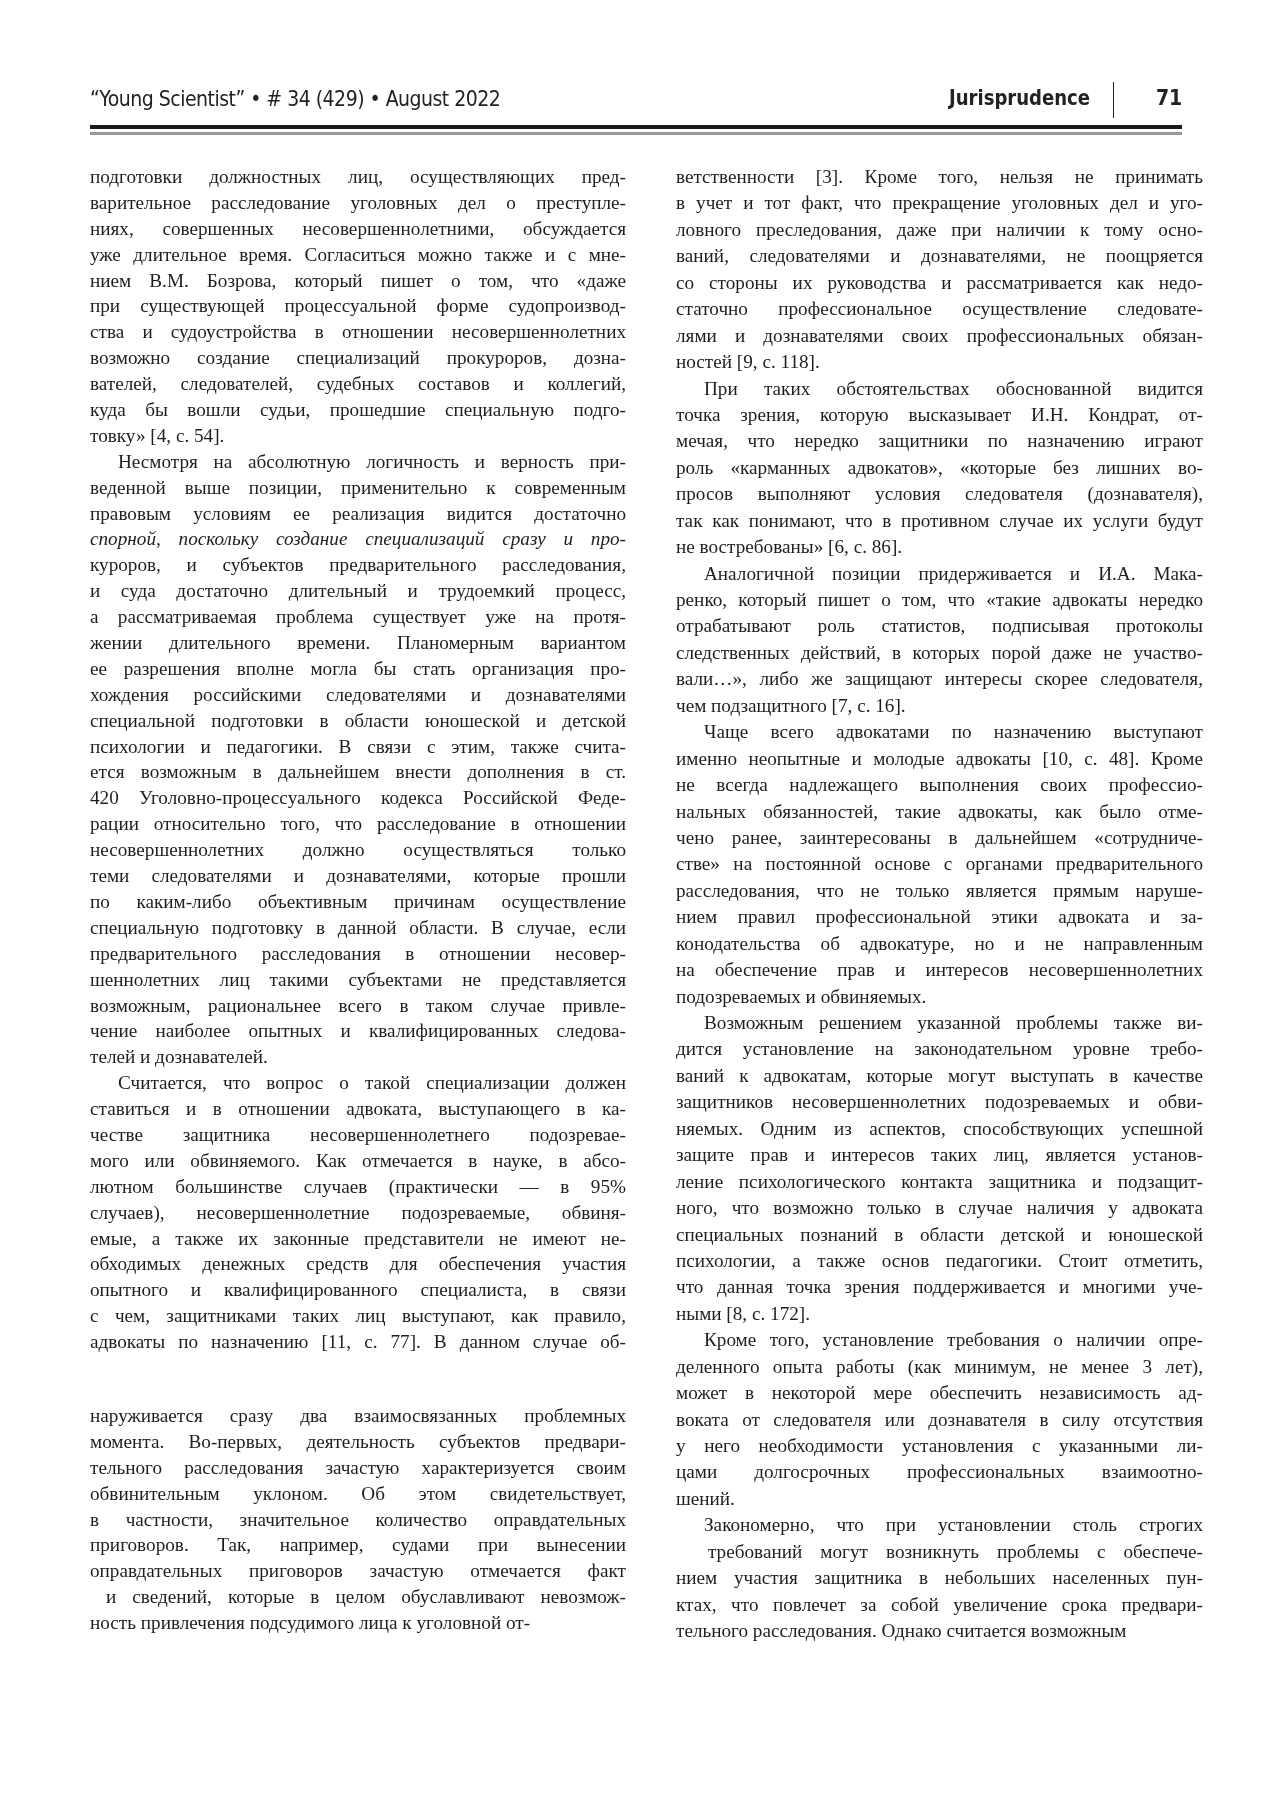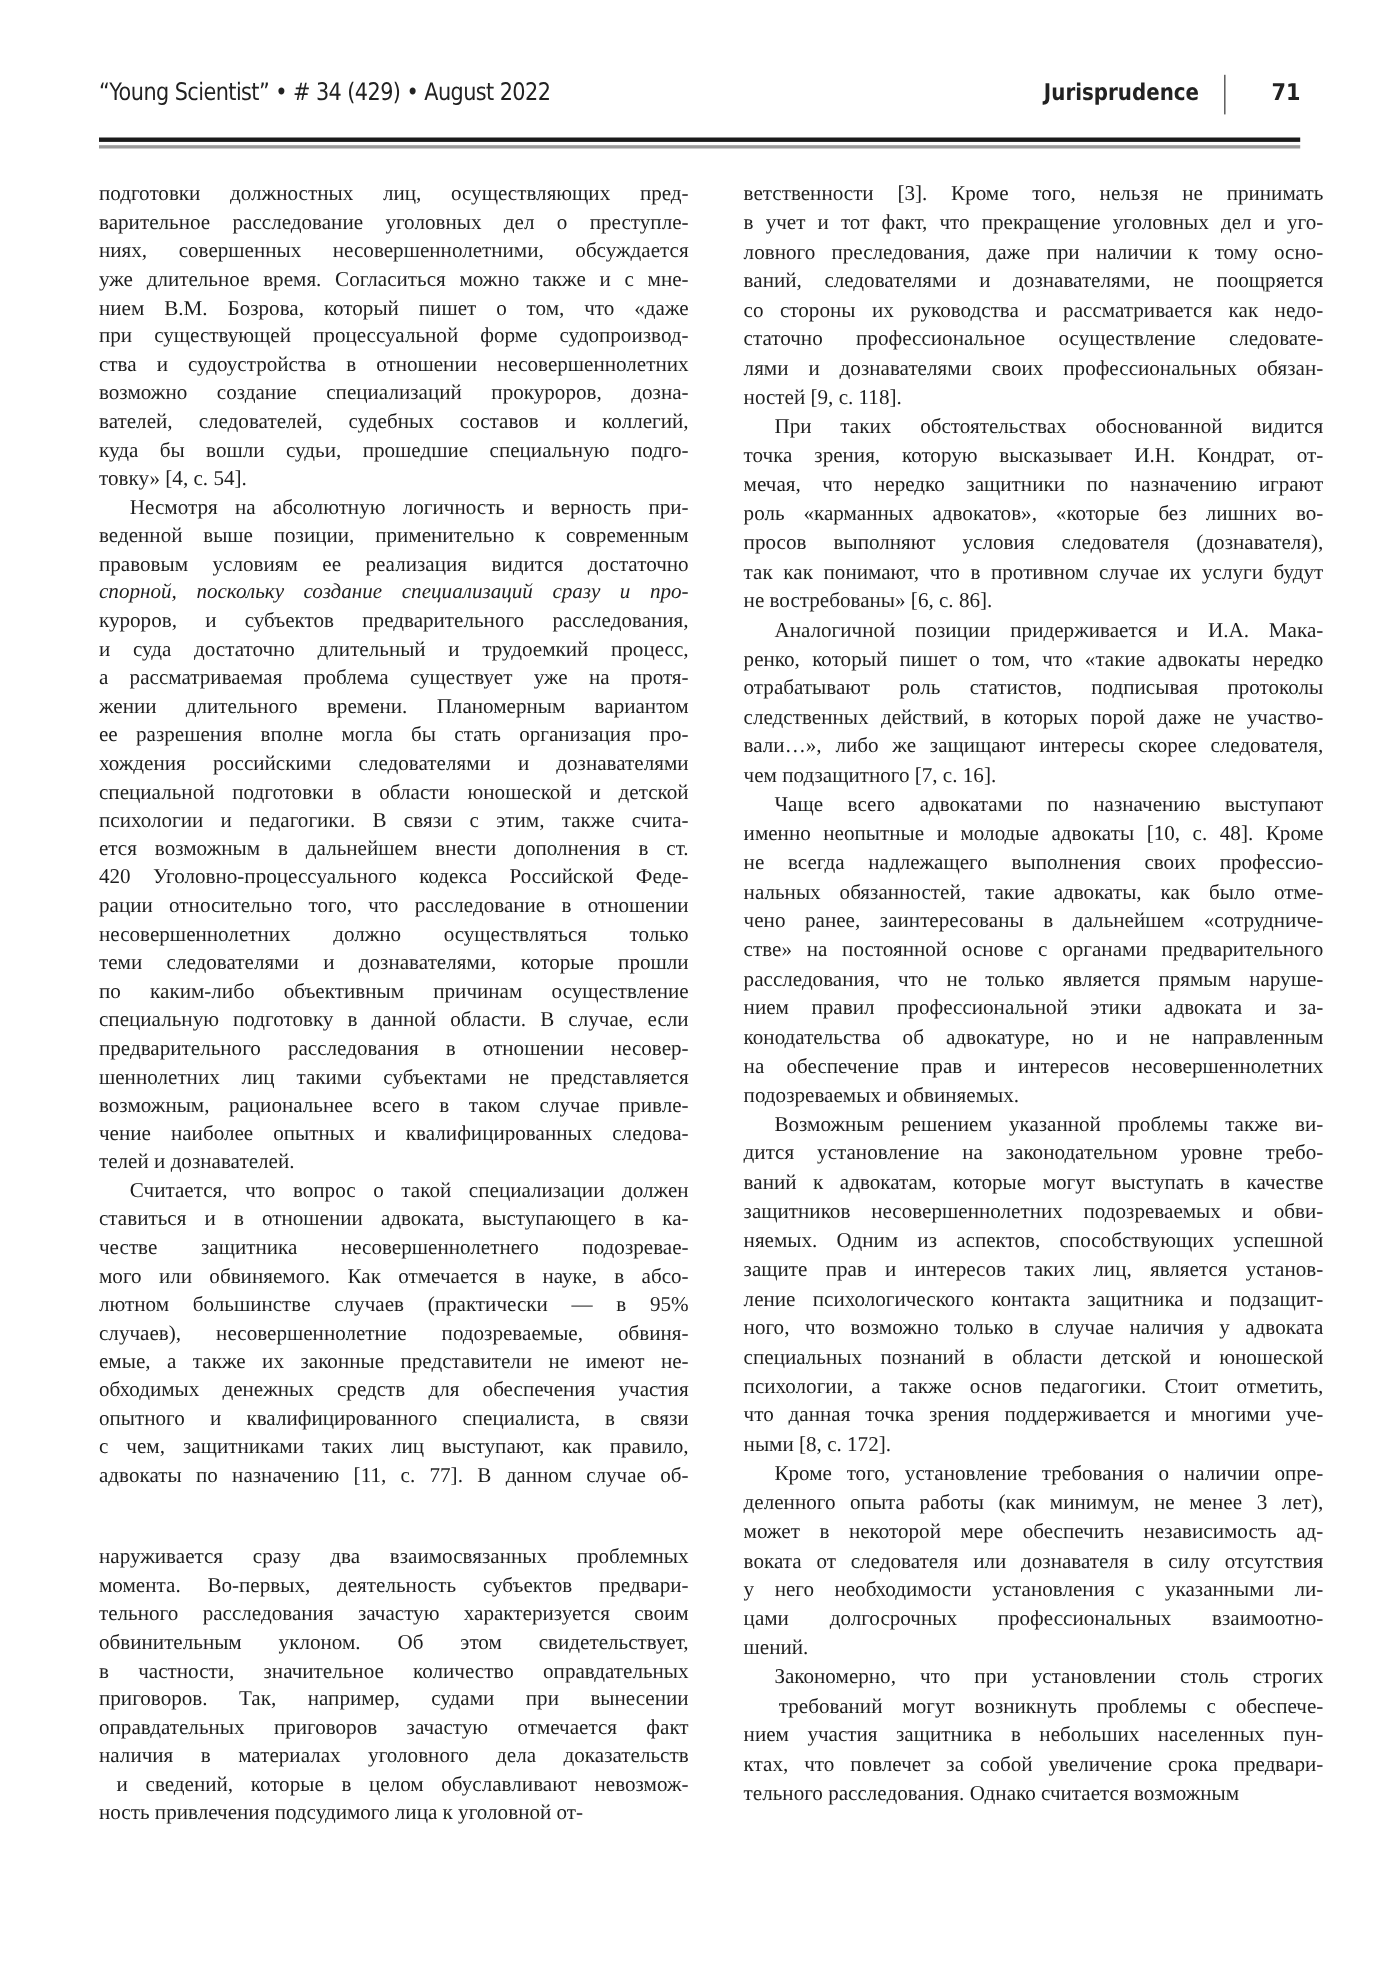--- a/index.html
+++ b/index.html
@@ -1,17 +1,17 @@
 <!DOCTYPE html>
 <html><head>
 <meta charset="utf-8">
 <style>
   html, body { margin: 0; padding: 0; background: #ffffff; }
   body { width: 1273px; height: 1800px; position: relative; overflow: hidden; color: #1e1e1e; }
-  .header { position: absolute; left: 90px; top: 68px; width: 1092px; height: 40px; }
+  .header { position: absolute; left: 90px; top: 82px; width: 1092px; height: 40px; }
   .hdr-left { position: absolute; left: 0; top: 4px; font-family: "DejaVu Sans", sans-serif; font-size: 22px; letter-spacing: -0.6px; color: #222; transform: scaleX(0.86); transform-origin: left center; white-space: nowrap; }
   .hdr-section { position: absolute; right: 92px; top: 4px; font-family: "DejaVu Sans", sans-serif; font-weight: bold; font-size: 21px; color: #222; transform: scaleX(0.86); transform-origin: right center; white-space: nowrap; }
   .hdr-sep { position: absolute; right: 68px; top: 0px; width: 1px; height: 36px; background: #222; }
   .hdr-page { position: absolute; right: 0; top: 4px; font-family: "DejaVu Sans", sans-serif; font-weight: bold; font-size: 21px; color: #222; transform: scaleX(0.9); transform-origin: right center; }
   .rule-black { position: absolute; left: 90px; top: 125px; width: 1092px; height: 4px; background: #1a1a1a; }
   .rule-gray { position: absolute; left: 90px; top: 132px; width: 1092px; height: 3px; background: #9a9a9a; }
   .col { position: absolute; top: 164px; width: 536px; font-family: "Liberation Serif", "DejaVu Serif", serif; font-size: 19.2px; color: #1e1e1e; }
   .col-left { left: 90px; }
   .col-right { left: 676px; width: 527px; }
   .line { display: block; height: 25.9px; line-height: 25.9px; text-align: justify; text-align-last: justify; white-space: nowrap; overflow: visible; }
@@ -84,21 +84,20 @@
       <span class="line" style="display: block;">опытного и квалифицированного специалиста, в связи</span>
       <span class="line" style="display: block;">с чем, защитниками таких лиц выступают, как правило,</span>
       <span class="line" style="display: block;">адвокаты по назначению [11, с. 77]. В данном случае об-</span>
       <span class="line" style="display: block; margin-top: 48px;">наруживается сразу два взаимосвязанных проблемных</span>
       <span class="line" style="display: block;">момента. Во-первых, деятельность субъектов предвари-</span>
       <span class="line" style="display: block;">тельного расследования зачастую характеризуется своим</span>
       <span class="line" style="display: block;">обвинительным уклоном. Об этом свидетельствует,</span>
       <span class="line" style="display: block;">в частности, значительное количество оправдательных</span>
       <span class="line" style="display: block;">приговоров. Так, например, судами при вынесении</span>
       <span class="line" style="display: block;">оправдательных приговоров зачастую отмечается факт</span>
-      <span class="line" style="display: block;">наличия в материалах уголовного дела доказательств</span>
       <span class="line" style="display: block; margin-left: 16px;">и сведений, которые в целом обуславливают невозмож-</span>
       <span class="line last" style="display: block;">ность привлечения подсудимого лица к уголовной от-</span>
     </div>
   </div>
 <div class="col col-right" id="col-right">
     <div class="para">
       <span class="line" style="display: block;">ветственности [3]. Кроме того, нельзя не принимать</span>
       <span class="line" style="display: block;">в учет и тот факт, что прекращение уголовных дел и уго-</span>
       <span class="line" style="display: block;">ловного преследования, даже при наличии к тому осно-</span>
       <span class="line" style="display: block;">ваний, следователями и дознавателями, не поощряется</span>

